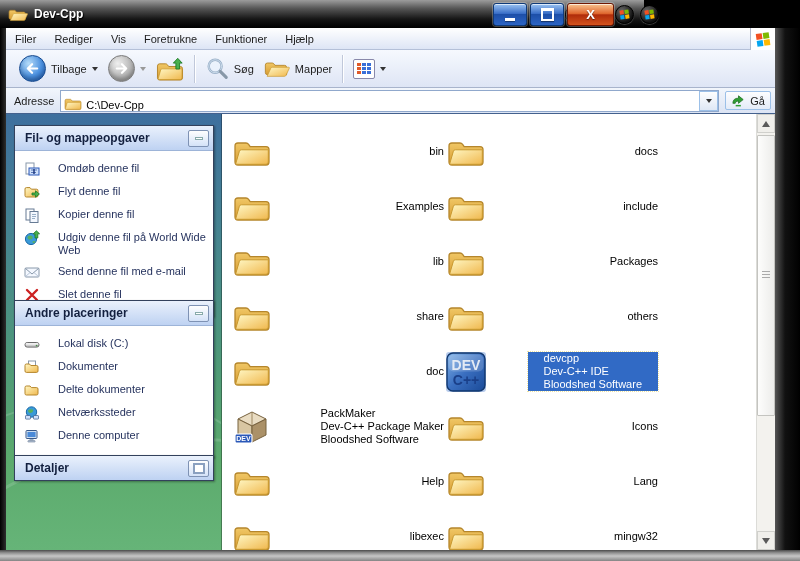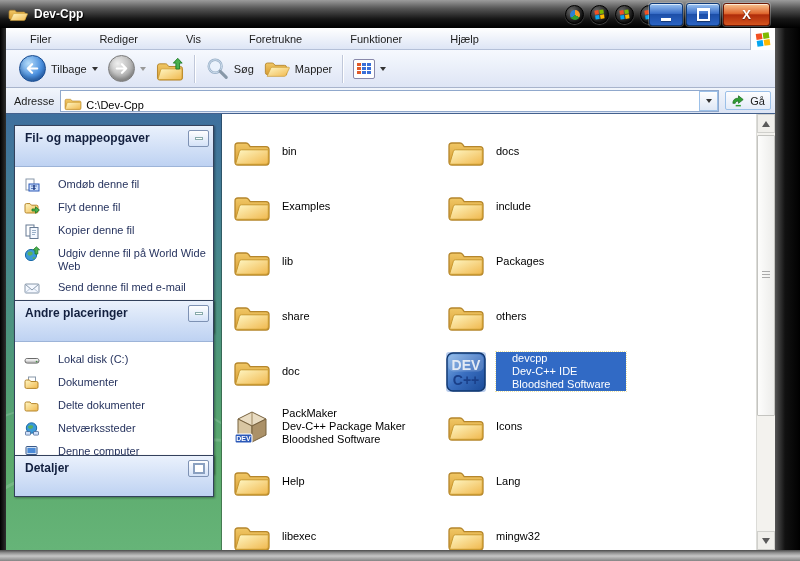--- a/index.html
+++ b/index.html
@@ -1,21 +1,21 @@
 <!DOCTYPE html>
 <html><head>
 <meta charset="utf-8">
 <style>
   html,body{margin:0;padding:0;}
   body{width:800px;height:561px;position:relative;overflow:hidden;background:#000;
        font-family:"Liberation Sans",sans-serif;font-size:11px;-webkit-font-smoothing:antialiased;}
   svg{display:block;}
 
   
-  .titlebar{position:absolute;left:0;top:0;width:800px;height:28px;
+  .titlebar{position:absolute;left:0;top:0;width:644px;height:28px;
     background:linear-gradient(#9c9c9c 0%,#565656 30%,#161616 68%,#000 100%);
     display:flex;align-items:center;}
   .title-icon{margin:0 6px 0 8px;}
   .title-text{color:#fff;font-weight:bold;font-size:12px;text-shadow:1px 1px 1px #000;}
   .orbs{position:absolute;left:565px;top:5px;display:flex;gap:6px;}
   .orb{width:17px;height:17px;border-radius:50%;border:1px solid #000;
     background:radial-gradient(circle at 35% 30%,#6a6a6a,#101010 70%);
     display:flex;align-items:center;justify-content:center;box-shadow:0 1px 1px rgba(255,255,255,.25);}
   .orb-flag{width:9px;height:9px;display:grid;grid-template-columns:4px 4px;grid-template-rows:4px 4px;gap:1px;transform:rotate(-8deg);}
   .orb-flag i{display:block;}
@@ -37,21 +37,21 @@
     background:linear-gradient(to right,#000,#2e2e2e);}
   .right-border{position:absolute;left:775px;top:28px;width:25px;height:522px;
     background:linear-gradient(to right,#555 0%,#111 40%,#000 100%);}
   .bottom-strip{position:absolute;left:0;top:550px;width:800px;height:11px;
     background:linear-gradient(#4a4a4a 0%,#8f8f8f 25%,#c6c6c6 55%,#848484 100%);}
 
   
   .menubar{position:absolute;left:6px;top:28px;width:769px;height:22px;
     background:linear-gradient(#fff,#dde5f5);border-bottom:1px solid #b4c0d8;
     display:flex;align-items:center;box-sizing:border-box;}
-  .menu-item{padding:3px 24px;color:#1c1c1c;cursor:default;}
+  .menu-item{padding:3px 9px;color:#1c1c1c;cursor:default;}
   .winflag-box{margin-left:auto;width:24px;height:22px;background:#fff;border-left:1px solid #aeb8cc;
     display:flex;align-items:center;justify-content:center;}
 
   
   .toolbar{position:absolute;left:6px;top:50px;width:769px;height:38px;
     background:linear-gradient(#f6f9fe,#dee5f5);border-bottom:1px solid #a8b4cc;
     display:flex;align-items:center;box-sizing:border-box;padding-left:8px;gap:0;}
   .tb-btn{display:flex;align-items:center;gap:5px;padding:2px 5px;border-radius:3px;color:#1c1c1c;}
   .orb-nav{width:25px;height:25px;border-radius:50%;display:flex;align-items:center;justify-content:center;
     border:1px solid #16498e;background:radial-gradient(circle at 35% 30%,#b6dcf8,#4a90e0 55%,#1d5cb8);box-shadow:inset 0 -3px 4px rgba(0,0,0,.25);}
@@ -82,33 +82,33 @@
   .sidebar{width:216px;height:436px;position:relative;overflow:hidden;flex:none;
     background:linear-gradient(#3e6f9e 0%,#47868f 30%,#4f9a78 58%,#5cab6d 80%,#66b478 100%);
     border-right:1px solid rgba(0,0,0,.3);box-sizing:border-box;}
   .swoosh{position:absolute;border:2px solid rgba(255,255,255,.14);border-radius:50%;}
   .sw1{width:420px;height:260px;left:-160px;top:290px;transform:rotate(-18deg);}
   .sw2{width:500px;height:320px;left:-120px;top:330px;transform:rotate(-14deg);border-width:3px;}
 
   .panel{position:absolute;left:8px;width:198px;border:1px solid #33415c;background:#fff;
     box-shadow:inset 0 0 0 1px #fff,1px 1px 2px rgba(0,0,0,.35);}
   .panel-hd{height:24px;background:linear-gradient(#eaf1fc,#bed2f2);
-    display:flex;align-items:center;padding:0 4px 16px 10px;border-bottom:1px solid #9db4d8;}
+    display:flex;align-items:center;padding:0 4px 0 10px;border-bottom:1px solid #9db4d8;}
   .panel-title{font-weight:bold;font-size:12px;color:#13203f;flex:1;}
   .panel-btn{width:19px;height:15px;border:1px solid #7e92b4;border-radius:2px;
     background:linear-gradient(#fefefe,#d4e2f8);display:flex;align-items:center;justify-content:center;}
   .pb-minus{width:8px;height:3px;background:#fff;border:1px solid #8aa;box-sizing:border-box;}
   .pb-restore{width:8px;height:7px;border:2px solid #8aa0c0;background:#fff;}
   .panel-body{padding:7px 5px 9px 7px;}
   .task{display:flex;gap:18px;align-items:flex-start;padding:4px 0 4px 2px;color:#26335e;line-height:13px;cursor:default;}
   .task .ti{flex:none;margin-top:-1px;}
 
   .main{flex:1;background:#fff;position:relative;overflow:hidden;}
   .grid{display:grid;grid-template-columns:214px 214px;grid-auto-rows:55px;padding:10px 0 0 8px;}
-  .tile{display:flex;align-items:center;gap:10px;padding-left:2px;}
+  .tile{display:flex;align-items:center;gap:10px;padding-left:2px;justify-content:space-between;}
   .ticon{width:40px;height:40px;display:flex;align-items:center;justify-content:center;flex:none;}
   .tlabel{color:#000;line-height:13px;}
   .tile.sel .ticon{background:rgba(49,106,197,.35);border-radius:3px;}
   .tile.sel .tlabel{background:#316ac5;color:#fff;outline:1px dotted #efe3a0;padding:0 16px;}
 
   .scrollbar{width:19px;height:436px;flex:none;background:#f3f2ee;border-left:1px solid #dcdcd8;
     display:flex;flex-direction:column;box-sizing:border-box;}
   .sb-btn{height:17px;background:#f0efeb;border:1px solid #d0d0cc;display:flex;align-items:center;justify-content:center;}
   .sb-track{flex:1;position:relative;}
   .sb-thumb{position:absolute;left:0;right:0;top:2px;height:70%;background:linear-gradient(to right,#fdfdfc,#ececea);

